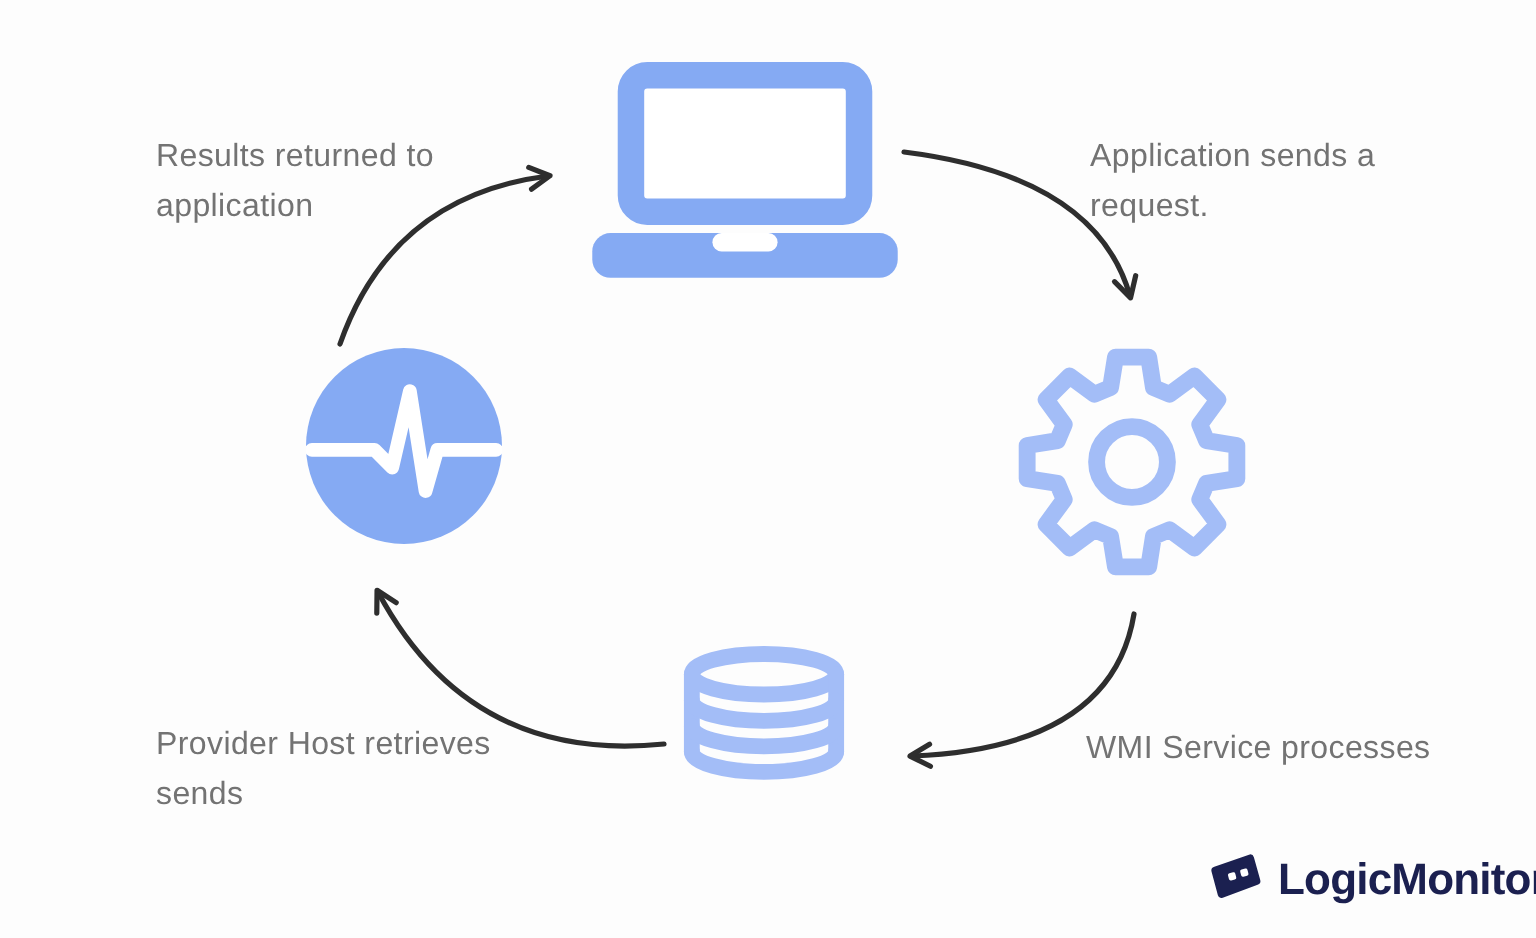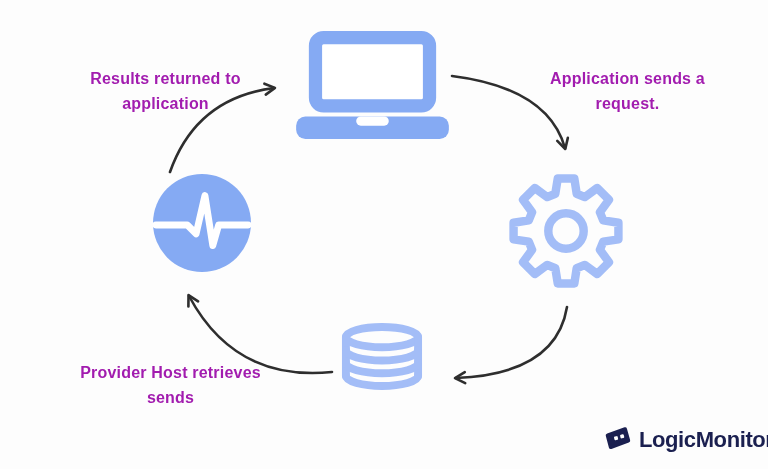--- a/index.html
+++ b/index.html
@@ -15,26 +15,25 @@
   .icon{position:absolute;}
   .icon svg{display:block;width:100%;height:100%;}
   .icon-laptop{left:296px;top:31px;width:153px;height:112px;}
   .icon-gear{left:507px;top:172px;width:118px;height:118px;}
   .icon-db{left:338px;top:322px;width:88px;height:76px;}
   .icon-pulse{left:153px;top:174px;width:98px;height:98px;}
   .fill-blue{fill:#85aaf3;}
   .stroke-blue{stroke:#a3bdf7;fill:none;}
   .label{
     position:absolute;
-    color:#a21caf;
+    color:#737373;
     font-size:16px;
     line-height:25px;
-    font-weight:700;
+    font-weight:400;
     letter-spacing:.2px;
-    text-align:center;
   }
   .label-results{left:78px;top:66px;width:175px;}
   .label-request{left:545px;top:66px;width:165px;}
   .label-wmi{left:543px;top:362px;width:210px;}
   .label-provider{left:78px;top:360px;width:185px;}
   .logo{
     position:absolute;left:602px;top:424px;
     display:flex;align-items:center;gap:7px;
   }
   .logo-mark{width:30px;height:31px;}
@@ -97,20 +96,21 @@
 
   <div class="icon icon-pulse">
     <svg viewBox="0 0 100 100">
       <circle class="fill-blue" cx="50" cy="50" r="50"></circle>
       <polyline points="3,52 35,52 44,61 53,22 61,73 67,52 97,52" fill="none" stroke="#ffffff" stroke-width="7" stroke-linecap="round" stroke-linejoin="round"></polyline>
     </svg>
   </div>
 
   <div class="label label-results">Results returned to application</div>
   <div class="label label-request">Application sends a request.</div>
+  <div class="label label-wmi">WMI Service processes</div>
   <div class="label label-provider">Provider Host retrieves sends</div>
 
   <div class="logo">
     <svg class="logo-mark" viewBox="0 0 32 32">
       <path d="M5.5,9.5 L24,3 Q26,2.4 26.6,4.4 L30,16.5 Q30.5,18.4 28.6,19.1 L10,26 Q8,26.7 7.4,24.7 L4,12 Q3.5,10.2 5.5,9.5 Z" fill="#1b2050"></path>
       <rect x="13" y="12.6" width="4" height="4" rx="1" fill="#ffffff" transform="rotate(-14 15 14.6)"></rect>
       <rect x="19.5" y="10.6" width="4" height="4" rx="1" fill="#ffffff" transform="rotate(-14 21.5 12.6)"></rect>
     </svg>
     <span class="logo-text">LogicMonitor</span>
   </div>

